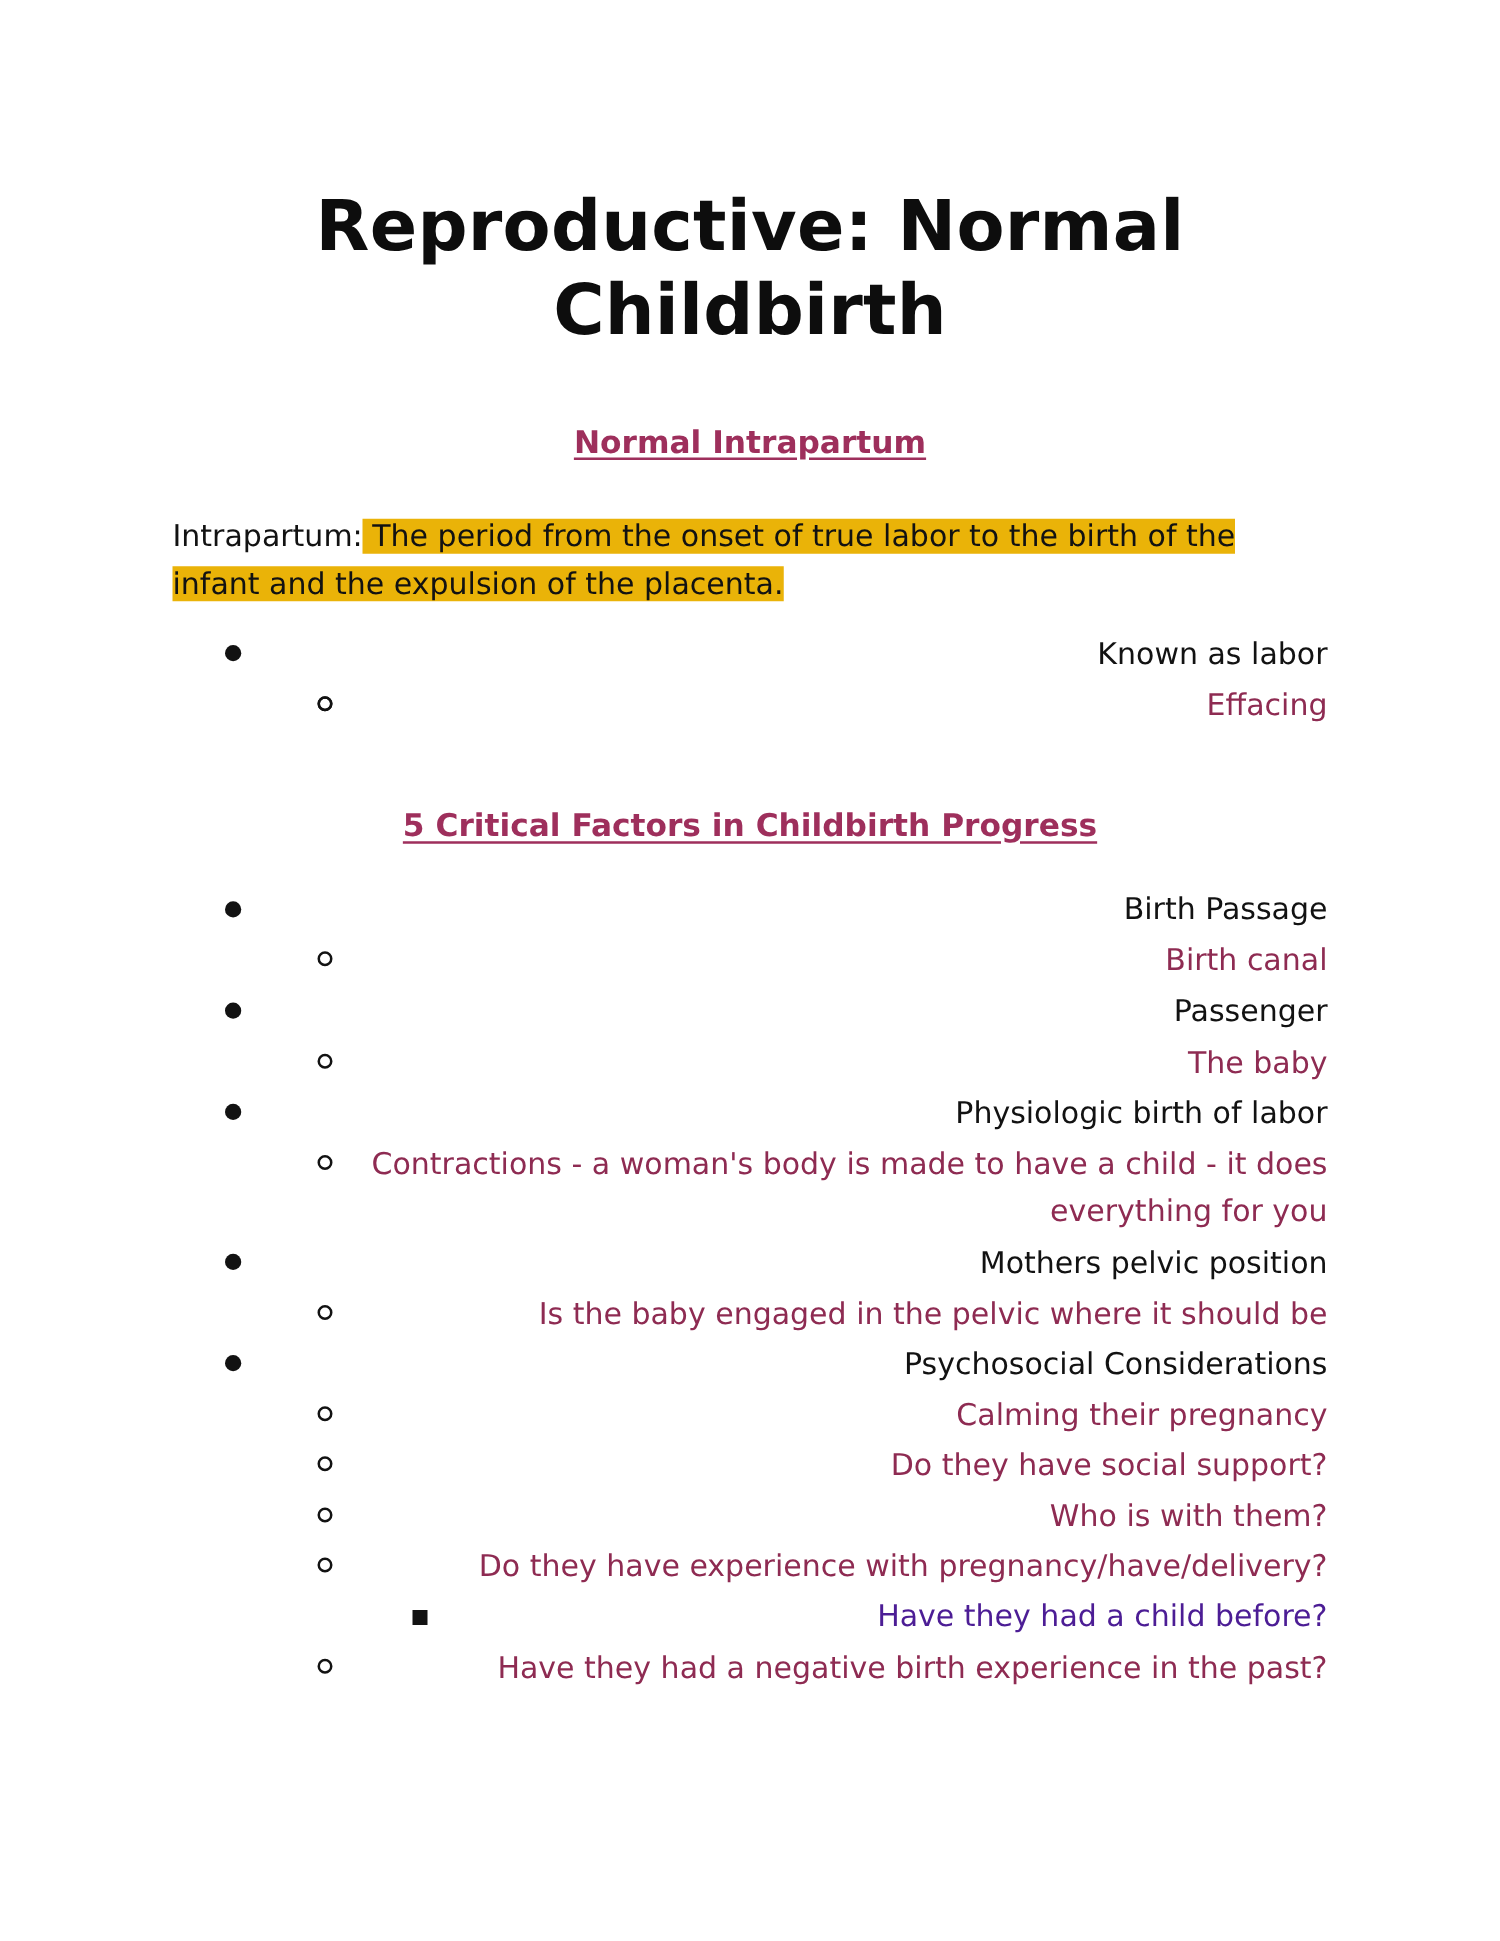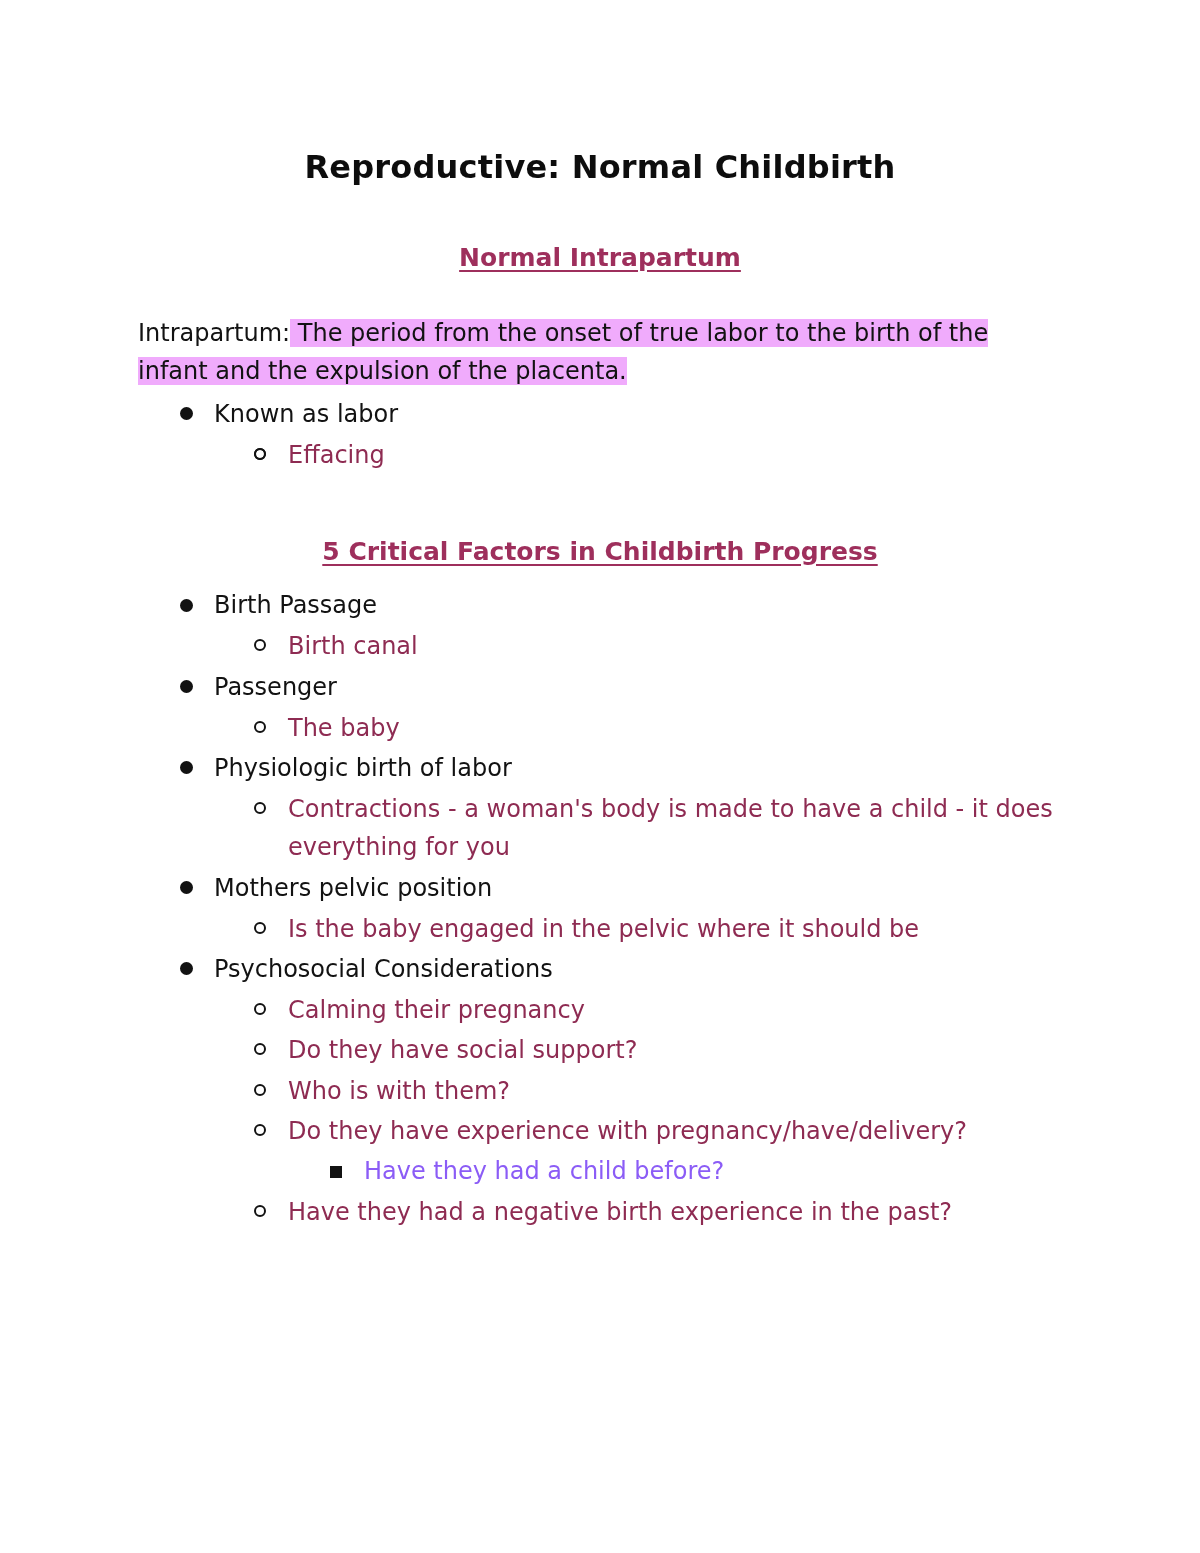--- a/index.html
+++ b/index.html
@@ -16,21 +16,21 @@
     overflow: hidden;
   }
   .page {
     box-sizing: border-box;
     width: 1200px;
     height: 1553px;
     padding: 120px 138px 0 138px;
   }
   .doc-title {
     text-align: center;
-    font-size: 32px;
+    font-size: 56px;
     font-weight: 700;
     letter-spacing: 0.2px;
     color: #0d0d0d;
     margin: 28px 0 0 0;
     line-height: 1.2;
   }
   .section-heading {
     text-align: center;
     font-size: 25px;
     font-weight: 700;
@@ -49,26 +49,27 @@
     font-size: 24px;
     line-height: 1.58;
     margin: 40px 0 0 0;
     color: #121212;
   }
   .para .term {
     font-weight: 400;
     color: #121212;
   }
   .hl {
-    background: #f0abfc;
+    background: #eab308;
   }
   ul.lvl1 {
     list-style: none;
-    margin: 4px 0 0 0;
+    margin: 17px 0 0 0;
     padding: 0 0 0 40px;
+    text-align: right;
   }
   ul.lvl1 > li {
     position: relative;
     font-size: 24px;
     line-height: 1.62;
     color: #121212;
     padding-left: 36px;
     margin-top: 2px;
   }
   ul.lvl1 > li > .bullet1 {
@@ -106,21 +107,21 @@
   }
   ul.lvl3 {
     list-style: none;
     margin: 0;
     padding: 0 0 0 40px;
   }
   ul.lvl3 > li {
     position: relative;
     font-size: 24px;
     line-height: 1.6;
-    color: #8b5cf6;
+    color: #4c1d95;
     padding-left: 36px;
     margin-top: 2px;
   }
   ul.lvl3 > li > .bullet3 {
     position: absolute;
     left: 2px;
     top: 0.55em;
     width: 12px;
     height: 12px;
     background: #121212;

